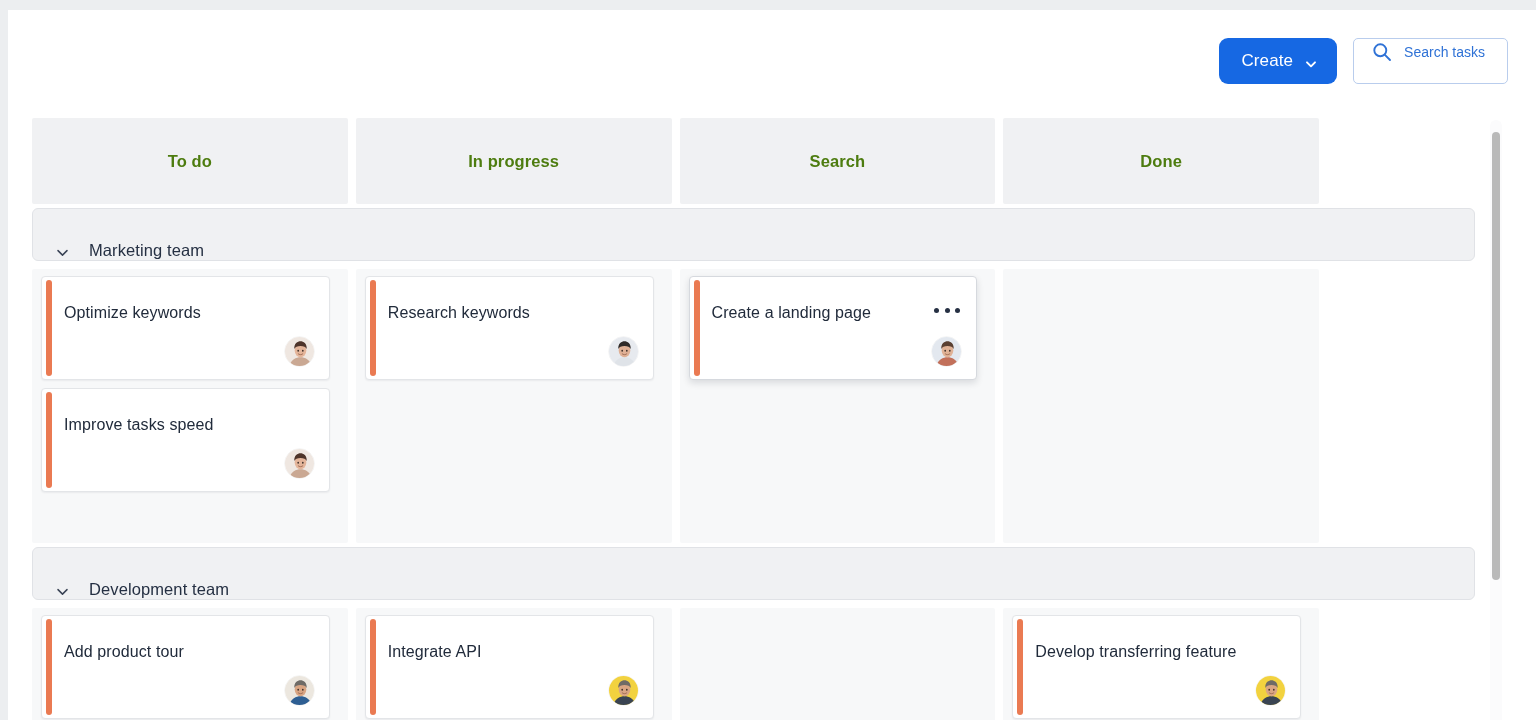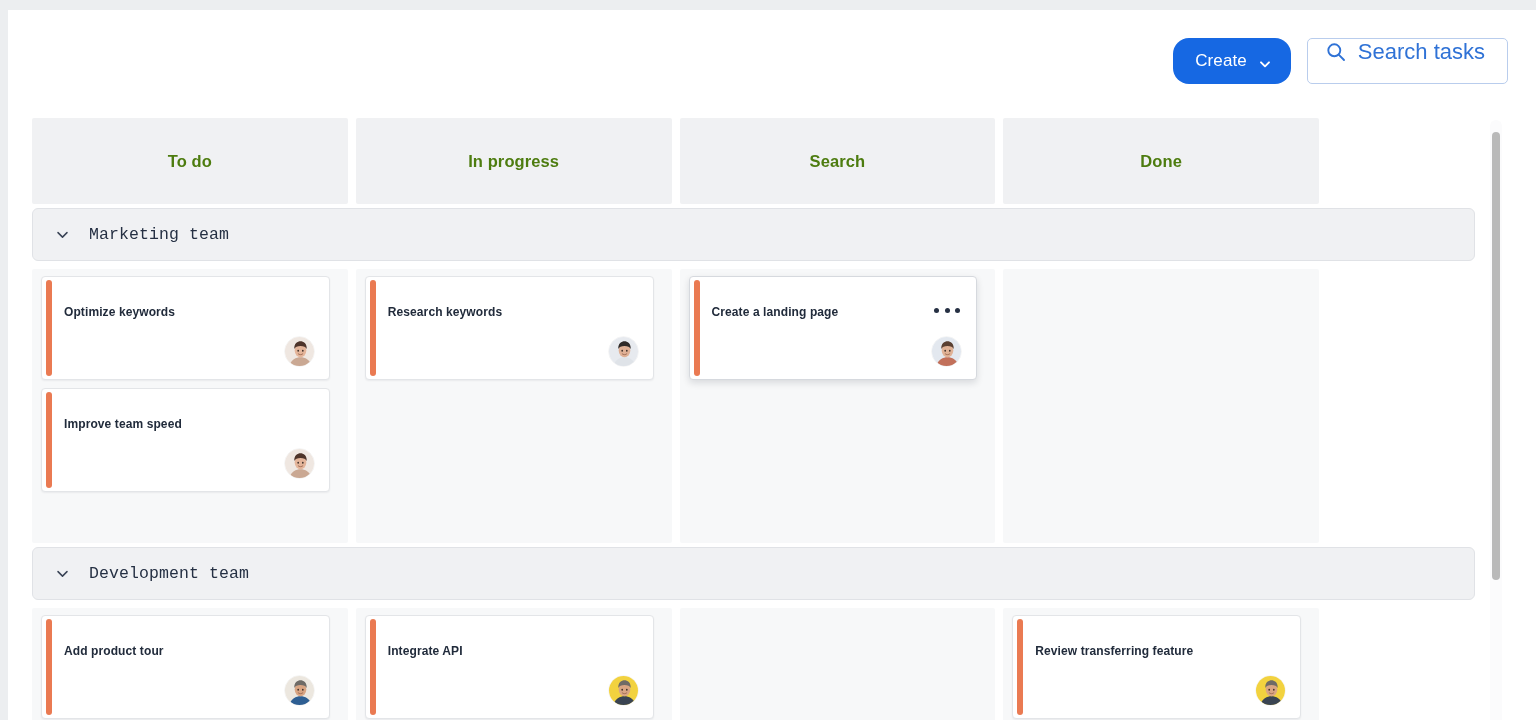--- a/index.html
+++ b/index.html
@@ -38,41 +38,41 @@
   .btn-create {
     display: flex;
     align-items: center;
     justify-content: center;
     gap: 12px;
     height: 46px;
     padding: 0 20px 0 22px;
     background: #1668e3;
     color: #ffffff;
     border: none;
-    border-radius: 16px;
+    border-radius: 9px;
     font-family: "Liberation Sans", sans-serif;
     font-size: 17px;
     letter-spacing: .1px;
     cursor: pointer;
   }
   .btn-create .chev { display: block; width: 12px; height: 12px; }
 
   .btn-search {
     display: flex;
     align-items: center;
     justify-content: center;
     gap: 12px;
     height: 46px;
     padding: 0 22px 18px 18px;
     background: #ffffff;
     color: #2f72d6;
     border: 1px solid #b9cded;
     border-radius: 5px;
     font-family: "Liberation Sans", sans-serif;
-    font-size: 22px;
+    font-size: 14px;
     cursor: pointer;
   }
   .btn-search .mag { display: block; width: 20px; height: 20px; }
 
   
   #board {
     position: absolute;
     left: 24px;
     top: 108px;
     width: 1456px;
@@ -105,25 +105,24 @@
 
   
   .lane-head {
     margin-top: 4px;
     height: 53px;
     width: 1443px;
     background: #f0f1f3;
     border: 1px solid #e0e2e6;
     border-radius: 6px;
     display: flex;
-    align-items: center;
+    align-items: flex-end;
     padding-left: 22px;
     gap: 19px;
     cursor: pointer;
-    font-family: Liberation Mono, monospace;
   }
   .lane-head .lchev { display: block; width: 15px; height: 15px; flex: none; }
   .lane-title {
     font-size: 16.5px;
     color: #253043;
     letter-spacing: .1px;
   }
 
   
   .lane-body {
@@ -161,26 +160,25 @@
   .card .stripe {
     position: absolute;
     left: 4px;
     top: 3px;
     bottom: 3px;
     width: 6px;
     border-radius: 3px;
     background: #ea7a52;
   }
   .card-title {
-    font-size: 12px;
+    font-size: 16px;
     color: #212b3b;
     line-height: 19px;
     letter-spacing: .1px;
     padding-right: 34px;
-    font-weight: bold;
   }
   .card.hovered {
     border-color: #d6d9de;
     box-shadow: 0 3px 7px rgba(16,24,40,.13);
   }
   .card-menu {
     position: absolute;
     right: 16px;
     top: 24px;
     width: 26px;
@@ -299,21 +297,21 @@
                   <ellipse cx="16" cy="14" rx="6" ry="7" fill="#e4b59a"></ellipse>
                   <path d="M9.6 12.5 C9.2 6.6 13 4.4 16 4.4 C19 4.4 22.8 6.6 22.4 12.5 C21.6 10.4 19.2 9.2 16 9.2 C12.8 9.2 10.4 10.4 9.6 12.5 Z" fill="#4e342a"></path>
                   <ellipse cx="13.6" cy="14.2" rx=".85" ry="1" fill="#3a2c26"></ellipse>
                   <ellipse cx="18.4" cy="14.2" rx=".85" ry="1" fill="#3a2c26"></ellipse>
                   <path d="M13.6 17.4 C14.7 18.6 17.3 18.6 18.4 17.4" fill="none" stroke="#9c6a52" stroke-width=".9" stroke-linecap="round"></path>
                 </svg>
               </div>
             </div>
             <div class="card">
               <span class="stripe"></span>
-              <div class="card-title">Improve team speed</div>
+              <div class="card-title">Improve tasks speed</div>
               <div class="avatar">
                 <svg viewBox="0 0 32 32">
                   <rect width="32" height="32" fill="#efe7e1"></rect>
                   <path d="M4 32 C5 24 11 21 16 21 C21 21 27 24 28 32 Z" fill="#caa893"></path>
                   <ellipse cx="16" cy="14" rx="6" ry="7" fill="#e4b59a"></ellipse>
                   <path d="M9.6 12.5 C9.2 6.6 13 4.4 16 4.4 C19 4.4 22.8 6.6 22.4 12.5 C21.6 10.4 19.2 9.2 16 9.2 C12.8 9.2 10.4 10.4 9.6 12.5 Z" fill="#4e342a"></path>
                   <ellipse cx="13.6" cy="14.2" rx=".85" ry="1" fill="#3a2c26"></ellipse>
                   <ellipse cx="18.4" cy="14.2" rx=".85" ry="1" fill="#3a2c26"></ellipse>
                   <path d="M13.6 17.4 C14.7 18.6 17.3 18.6 18.4 17.4" fill="none" stroke="#9c6a52" stroke-width=".9" stroke-linecap="round"></path>
                 </svg>
@@ -399,21 +397,21 @@
                   <ellipse cx="18.4" cy="14.2" rx=".85" ry="1" fill="#3a2c26"></ellipse>
                   <path d="M13.6 17.4 C14.7 18.6 17.3 18.6 18.4 17.4" fill="none" stroke="#9c6a52" stroke-width=".9" stroke-linecap="round"></path>
                 </svg>
               </div>
             </div>
           </div>
           <div class="drop-col"></div>
           <div class="drop-col">
             <div class="card">
               <span class="stripe"></span>
-              <div class="card-title">Review transferring feature</div>
+              <div class="card-title">Develop transferring feature</div>
               <div class="avatar">
                 <svg viewBox="0 0 32 32">
                   <rect width="32" height="32" fill="#f2d23f"></rect>
                   <path d="M4 32 C5 24 11 21 16 21 C21 21 27 24 28 32 Z" fill="#3a4452"></path>
                   <ellipse cx="16" cy="14" rx="6" ry="7" fill="#d9a583"></ellipse>
                   <path d="M9.6 12.5 C9.2 6.6 13 4.4 16 4.4 C19 4.4 22.8 6.6 22.4 12.5 C21.6 10.4 19.2 9.2 16 9.2 C12.8 9.2 10.4 10.4 9.6 12.5 Z" fill="#6f6b66"></path>
                   <ellipse cx="13.6" cy="14.2" rx=".85" ry="1" fill="#3a2c26"></ellipse>
                   <ellipse cx="18.4" cy="14.2" rx=".85" ry="1" fill="#3a2c26"></ellipse>
                   <path d="M13.6 17.4 C14.7 18.6 17.3 18.6 18.4 17.4" fill="none" stroke="#9c6a52" stroke-width=".9" stroke-linecap="round"></path>
                 </svg>

